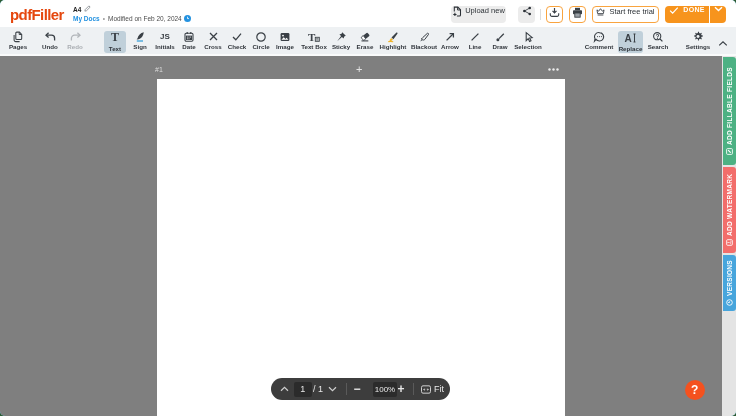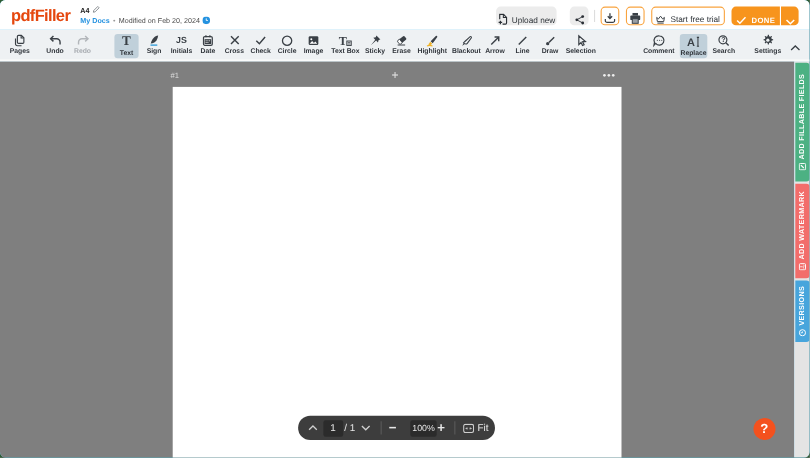--- a/index.html
+++ b/index.html
@@ -8,21 +8,21 @@
   #app { position:absolute; left:0; top:0; width:736px; height:416px; border-radius:5px; overflow:hidden; background:#7dd3fc; }
 
   
   #header { position:absolute; left:0; top:0; width:736px; height:27px; background:#ffffff; }
   #logo { position:absolute; left:10px; top:5.5px; font-size:15px; font-weight:bold; color:#e5470e; letter-spacing:-0.6px; }
   #docname { position:absolute; left:73px; top:5px; font-size:6.5px; font-weight:bold; color:#222; }
   #docmeta { position:absolute; left:73px; top:15px; font-size:6.5px; color:#4c4c4c; }
   #docmeta a { color:#2492e0; text-decoration:none; font-weight:bold; }
   #docmeta .dot { color:#999; margin:0 3px; }
 
-  .hbtn { position:absolute; top:6px; height:17px; border-radius:4px; display:flex; align-items:flex-end; justify-content:center; font-size:7.5px; color:#2e3338; white-space:nowrap; }
+  .hbtn { position:absolute; top:6px; height:17px; border-radius:4px; display:flex; align-items:flex-start; justify-content:center; font-size:7.5px; color:#2e3338; white-space:nowrap; }
   .hbtn svg { flex-shrink:0; }
   .gray { background:#ececec; }
   .obtn { background:#fff; border:1px solid #f9a43f; }
   #b-upload { left:451px; width:55px; }
   #b-share { left:518px; width:17px; }
   #hdr-divider { position:absolute; left:540px; top:9px; width:1px; height:11px; background:#ddd; }
   #b-down { left:546px; width:17px; border-radius:4px; }
   #b-print { left:569px; width:17px; }
   #b-trial { left:592px; width:67px; }
   #b-done { left:665px; width:44px; background:#f7941d; color:#fff; border-radius:4px 0 0 4px; letter-spacing:0.3px; font-size:7px; font-weight:bold; }

